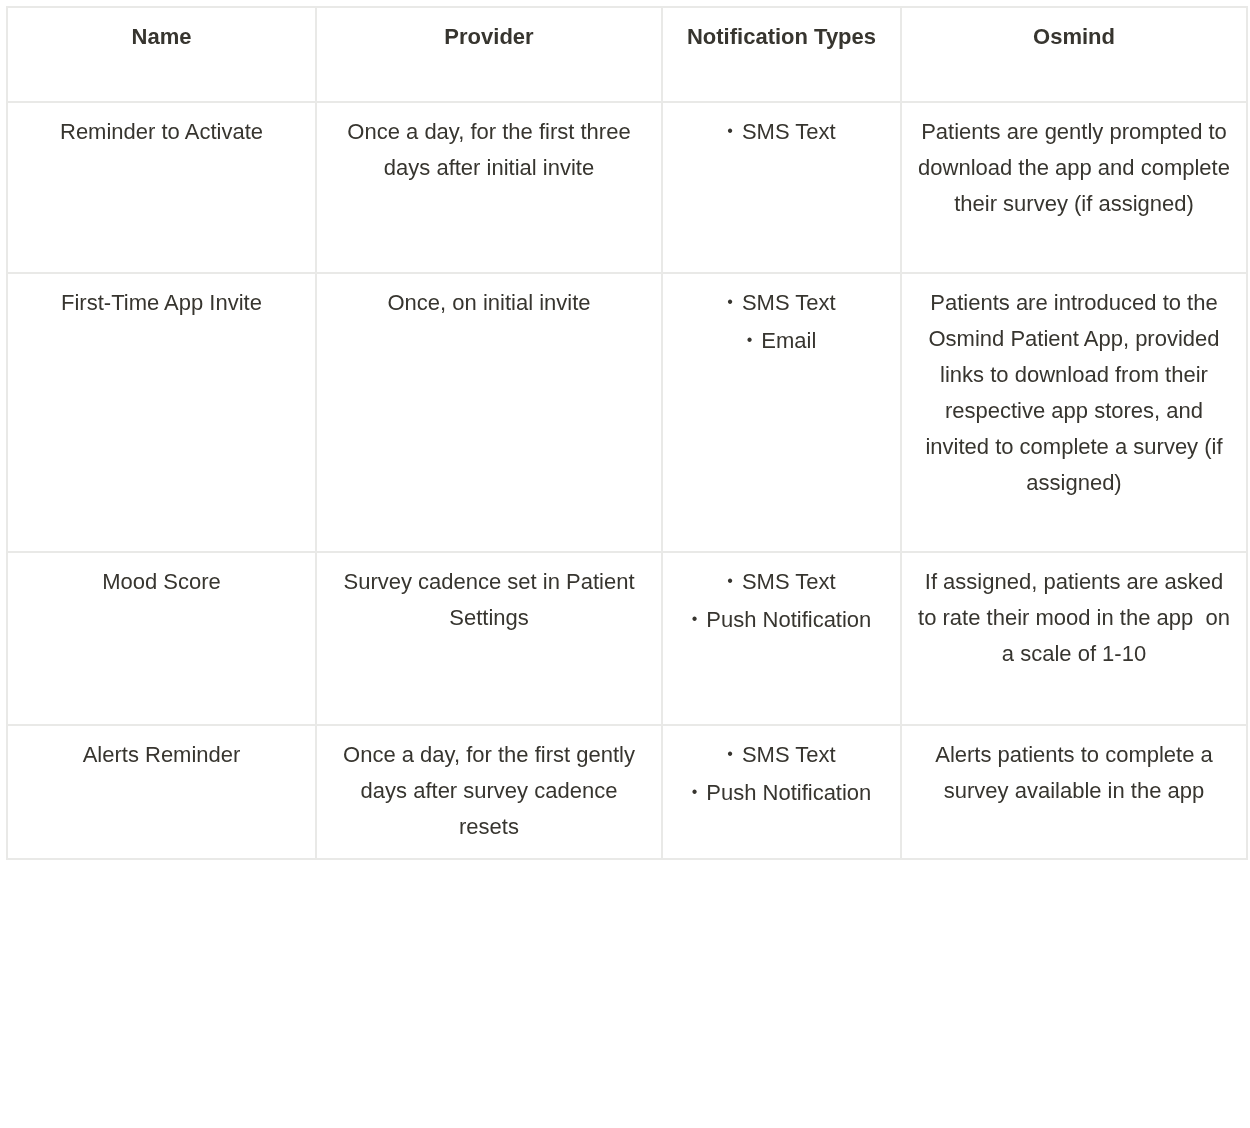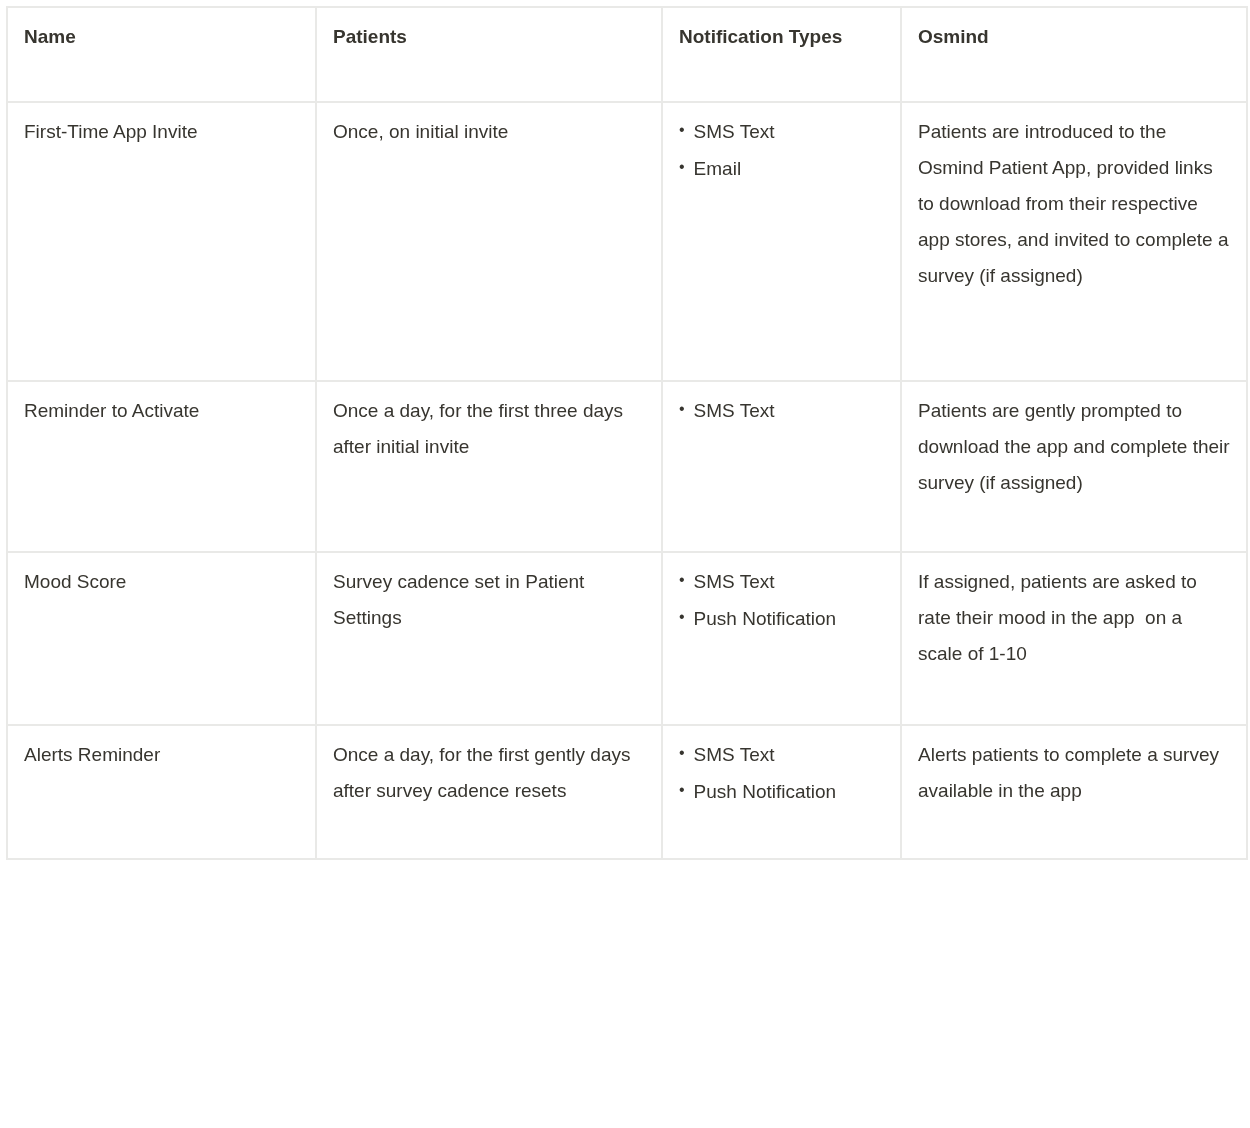--- a/index.html
+++ b/index.html
@@ -1,62 +1,62 @@
 <!DOCTYPE html>
 <html><head>
 <meta charset="utf-8">
 <style>
   html, body { margin:0; padding:0; background:#ffffff; }
   body { width:1250px; height:1128px; overflow:hidden; font-family:"Liberation Sans", sans-serif; color:#37352f; }
   table { position:absolute; left:6px; top:6px; border-collapse:collapse; table-layout:fixed; width:1240px; }
-  td, th { border:2px solid #e9e9e7; vertical-align:top; text-align:left; padding:11px 16px 12px 16px; font-size:19px; line-height:36px; }
+  td, th { border:2px solid #e9e9e7; vertical-align:top; text-align:center; padding:11px 16px 12px 16px; font-size:22px; line-height:36px; }
   th { font-weight:bold; color:#37352f; }
   td { font-weight:normal; color:#37352f; }
   ul { list-style:none; margin:0; padding:0; }
   li::before { content:"\2022"; font-size:16px; position:relative; top:-3px; margin-right:9px; }
 </style>
 </head>
 <body>
 
 <table>
   <colgroup>
     <col style="width:309px">
     <col style="width:346px">
     <col style="width:239px">
     <col style="width:346px">
   </colgroup>
   <thead>
     <tr style="height:95px">
       <th>Name</th>
-      <th>Patients</th>
+      <th>Provider</th>
       <th style="">Notification Types</th>
       <th>Osmind</th>
     </tr>
   </thead>
   <tbody>
+    <tr style="height:171px">
+      <td>Reminder to Activate</td>
+      <td>Once a day, for the first three days after initial invite</td>
+      <td>
+          <ul>
+        <li>SMS Text</li>
+      </ul>
+        </td>
+      <td>Patients are gently prompted to download the app and complete their survey (if assigned)</td>
+    </tr>
     <tr style="height:279px">
       <td>First-Time App Invite</td>
       <td>Once, on initial invite</td>
       <td>
           <ul>
         <li>SMS Text</li>
         <li>Email</li>
       </ul>
         </td>
       <td>Patients are introduced to the Osmind Patient App, provided links to download from their respective app stores, and invited to complete a survey (if assigned)</td>
-    </tr>
-    <tr style="height:171px">
-      <td>Reminder to Activate</td>
-      <td>Once a day, for the first three days after initial invite</td>
-      <td>
-          <ul>
-        <li>SMS Text</li>
-      </ul>
-        </td>
-      <td>Patients are gently prompted to download the app and complete their survey (if assigned)</td>
     </tr>
     <tr style="height:173px">
       <td>Mood Score</td>
       <td>Survey cadence set in Patient Settings</td>
       <td>
           <ul>
         <li>SMS Text</li>
         <li>Push Notification</li>
       </ul>
         </td>

